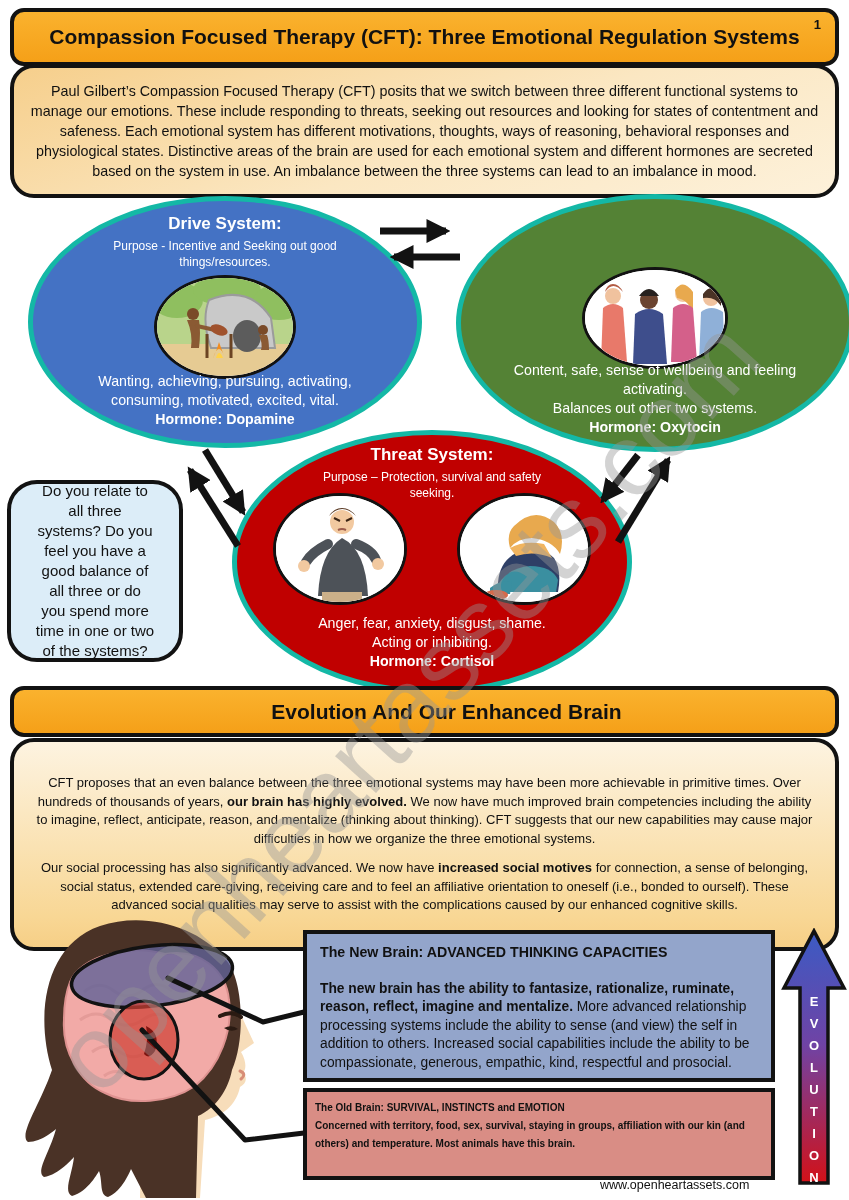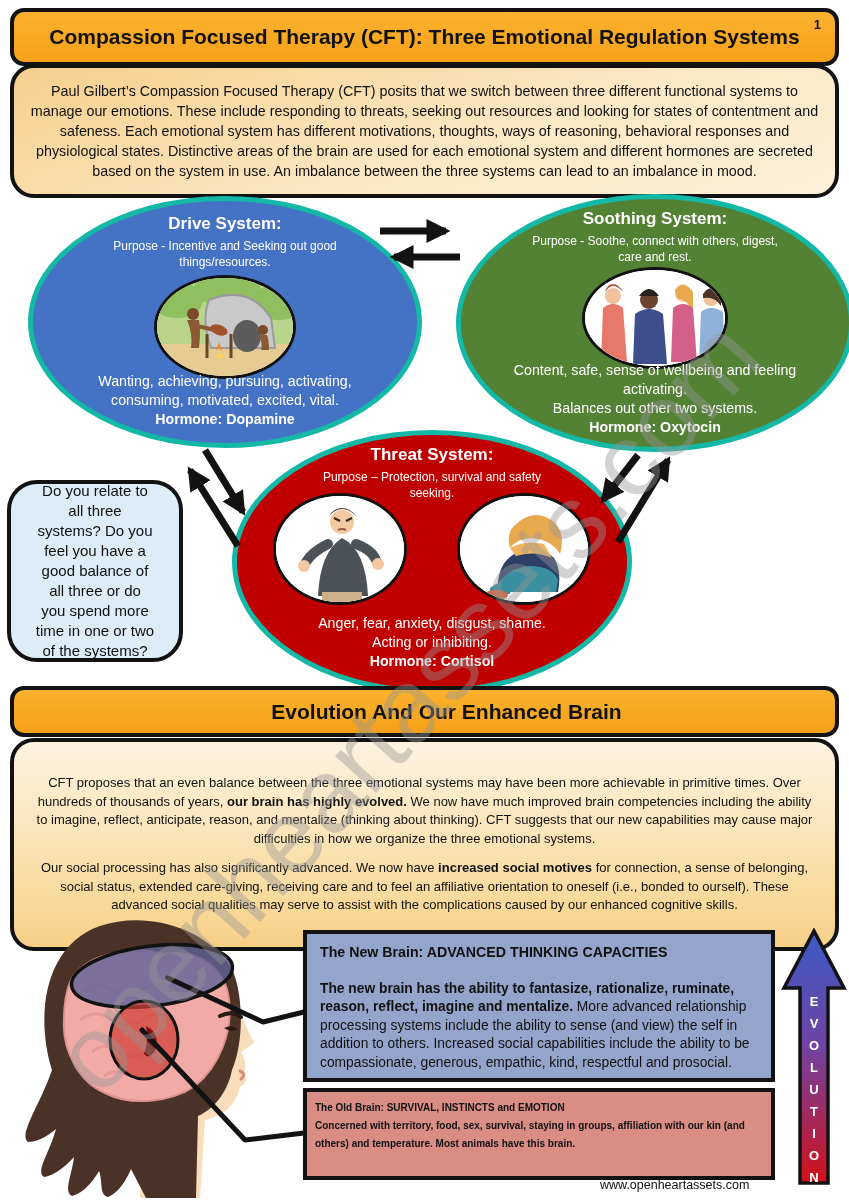--- a/index.html
+++ b/index.html
@@ -109,22 +109,20 @@
         <path d="M102,57 Q106,66 104,72 L112,72 Q112,62 110,57 Z" fill="#8a5a33"></path>
       </svg>
     </div>
     <div class="sys-bottom">
       <div>Wanting, achieving, pursuing, activating, consuming, motivated, excited, vital.</div>
       <div class="hormone">Hormone: Dopamine</div>
     </div>
   </div>
 
   <div class="sys" id="soothing-sys">
-    <div class="sys-title">Soothing System:</div>
-    <div class="sys-purpose">Purpose - Soothe, connect with others, digest, care and rest.</div>
     <div class="img-ellipse" id="soothing-img">
       <svg width="140" height="96" viewBox="0 0 140 96">
         <rect width="140" height="96" fill="#ffffff"></rect>
         <circle cx="28" cy="26" r="8" fill="#f0c29e"></circle>
         <path d="M20,22 Q28,10 38,22 Q34,14 28,14 Q22,14 20,22 Z" fill="#b35c44"></path>
         <path d="M18,38 Q28,30 38,38 L42,92 L16,92 Z" fill="#e8796a"></path>
         <circle cx="64" cy="30" r="9" fill="#6b4430"></circle>
         <path d="M54,26 Q64,12 74,26 Z" fill="#26211e"></path>
         <path d="M50,44 Q64,34 78,44 L82,94 L48,94 Z" fill="#3e4e8c"></path>
         <circle cx="98" cy="24" r="8" fill="#f2c9a4"></circle>

